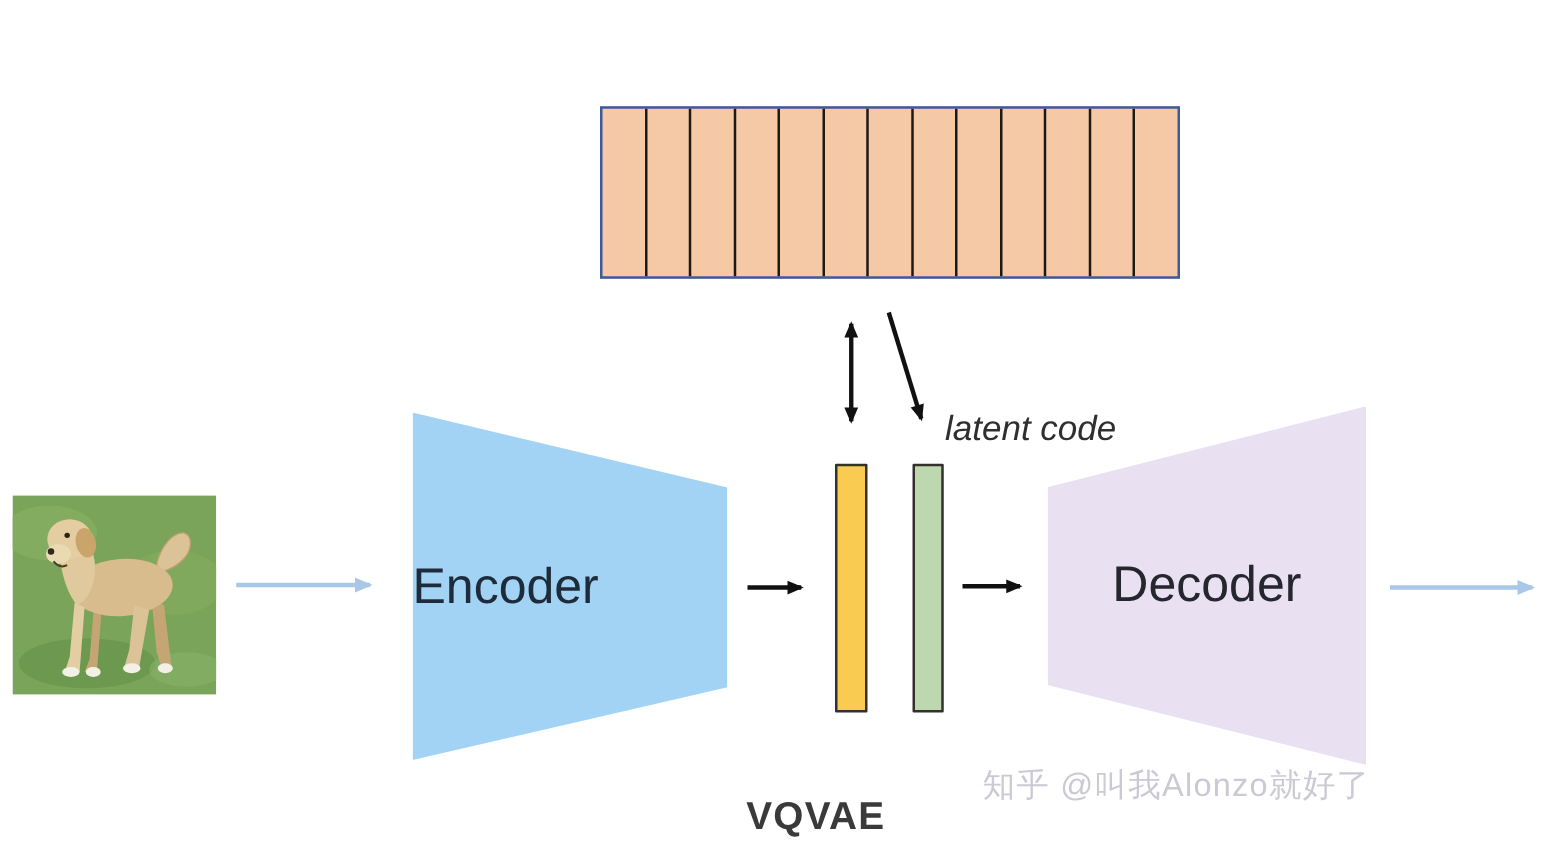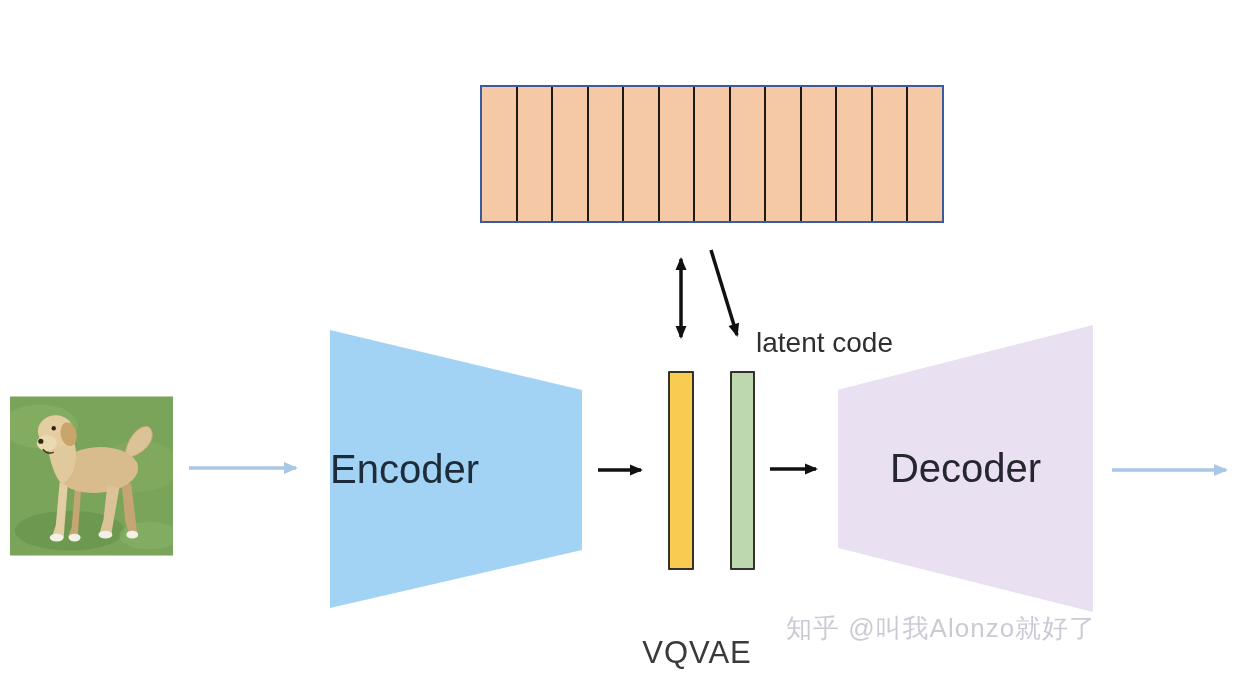--- a/index.html
+++ b/index.html
@@ -43,24 +43,24 @@
     background:var(--decoder-fill);
     clip-path:polygon(0% 22.6%,100% 0%,100% 100%,0% 77.7%);
     display:flex;align-items:center;justify-content:center;}
   .decoder span{font-size:40px;color:var(--decoder-text);}
 
   .bar{position:absolute;top:371px;height:195px;border:2px solid var(--bar-border);
     border-radius:1px;}
   .bar-yellow{left:668px;width:22px;background:var(--quantized-bar-fill);}
   .bar-green{left:730px;width:21px;background:var(--latent-bar-fill);}
 
-  .latent-label{position:absolute;left:756px;top:327px;font-size:28px;color:#2f2f2f;white-space:nowrap;}
+  .latent-label{position:absolute;left:756px;top:327px;font-size:28px;color:#2f2f2f;white-space:nowrap;font-style:italic;}
 
-  .caption{position:absolute;left:597px;top:635px;width:200px;text-align:center;
-    font-size:31px;color:var(--label-text);letter-spacing:1px;}
+  .caption{position:absolute;left:597px;top:635px;width:200px;text-align:left;
+    font-size:31px;color:var(--label-text);letter-spacing:1px;font-weight:bold;}
 
   .watermark{position:absolute;left:786px;top:599px;font-size:26px;letter-spacing:1px;
     color:var(--watermark-text);white-space:nowrap;opacity:.95;margin-top:12px;}
 </style>
 </head>
 <body>
 
 <div class="canvas">
 
 

